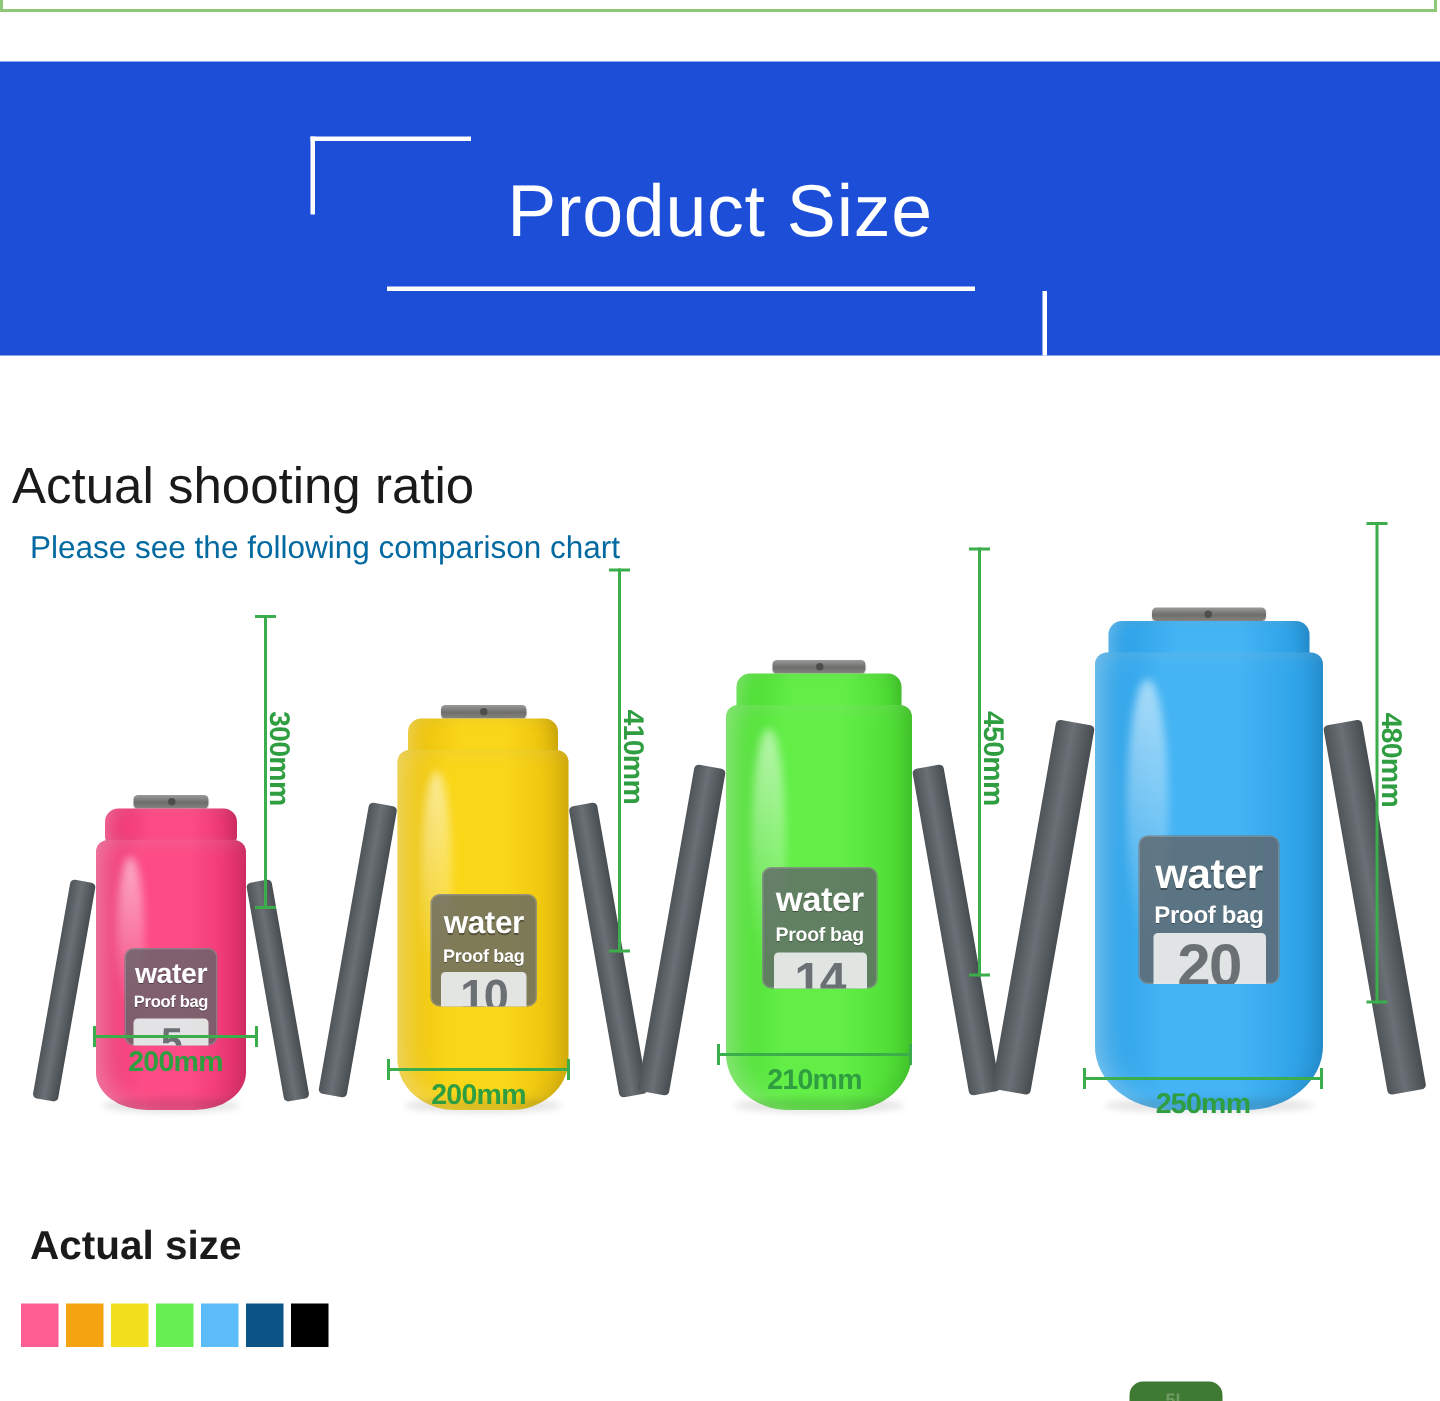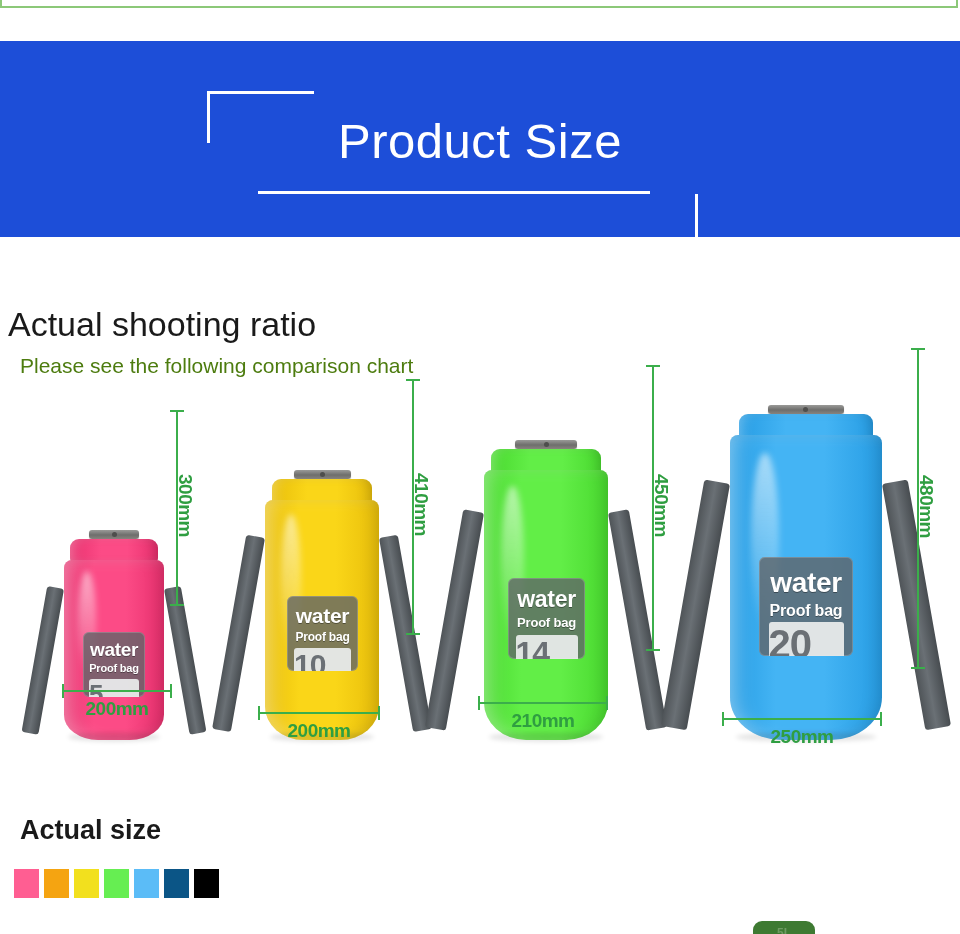--- a/index.html
+++ b/index.html
@@ -90,21 +90,21 @@
     left: 8px; top: 303px;
     font-size: 34px;
     line-height: 42px;
     font-weight: 400;
   }
   .h-shooting-sub {
     left: 20px; top: 352px;
     font-size: 21px;
     line-height: 28px;
     font-weight: 400;
-    color: #4d7c0f;
+    color: #0369a1;
   }
   .h-actual {
     left: 20px; top: 809px;
     font-size: 27px;
     line-height: 42px;
     font-weight: bold;
   }
 
   
   .stage {
@@ -211,21 +211,21 @@
     letter-spacing: -0.2px;
     line-height: 1;
     text-shadow: 0 1px 0 rgba(0,0,0,0.35);
   }
   .lbl-numbox {
     margin: 0 auto;
     background: rgba(236,238,238,0.92);
     border-radius: 3px;
     display: flex;
     align-items: center;
-    justify-content: flex-start;
+    justify-content: center;
   }
   .lbl-num {
     color: #6b7075;
     font-weight: bold;
     line-height: 1;
     letter-spacing: -1px;
   }
 
   .dim-v {
     position: absolute;

